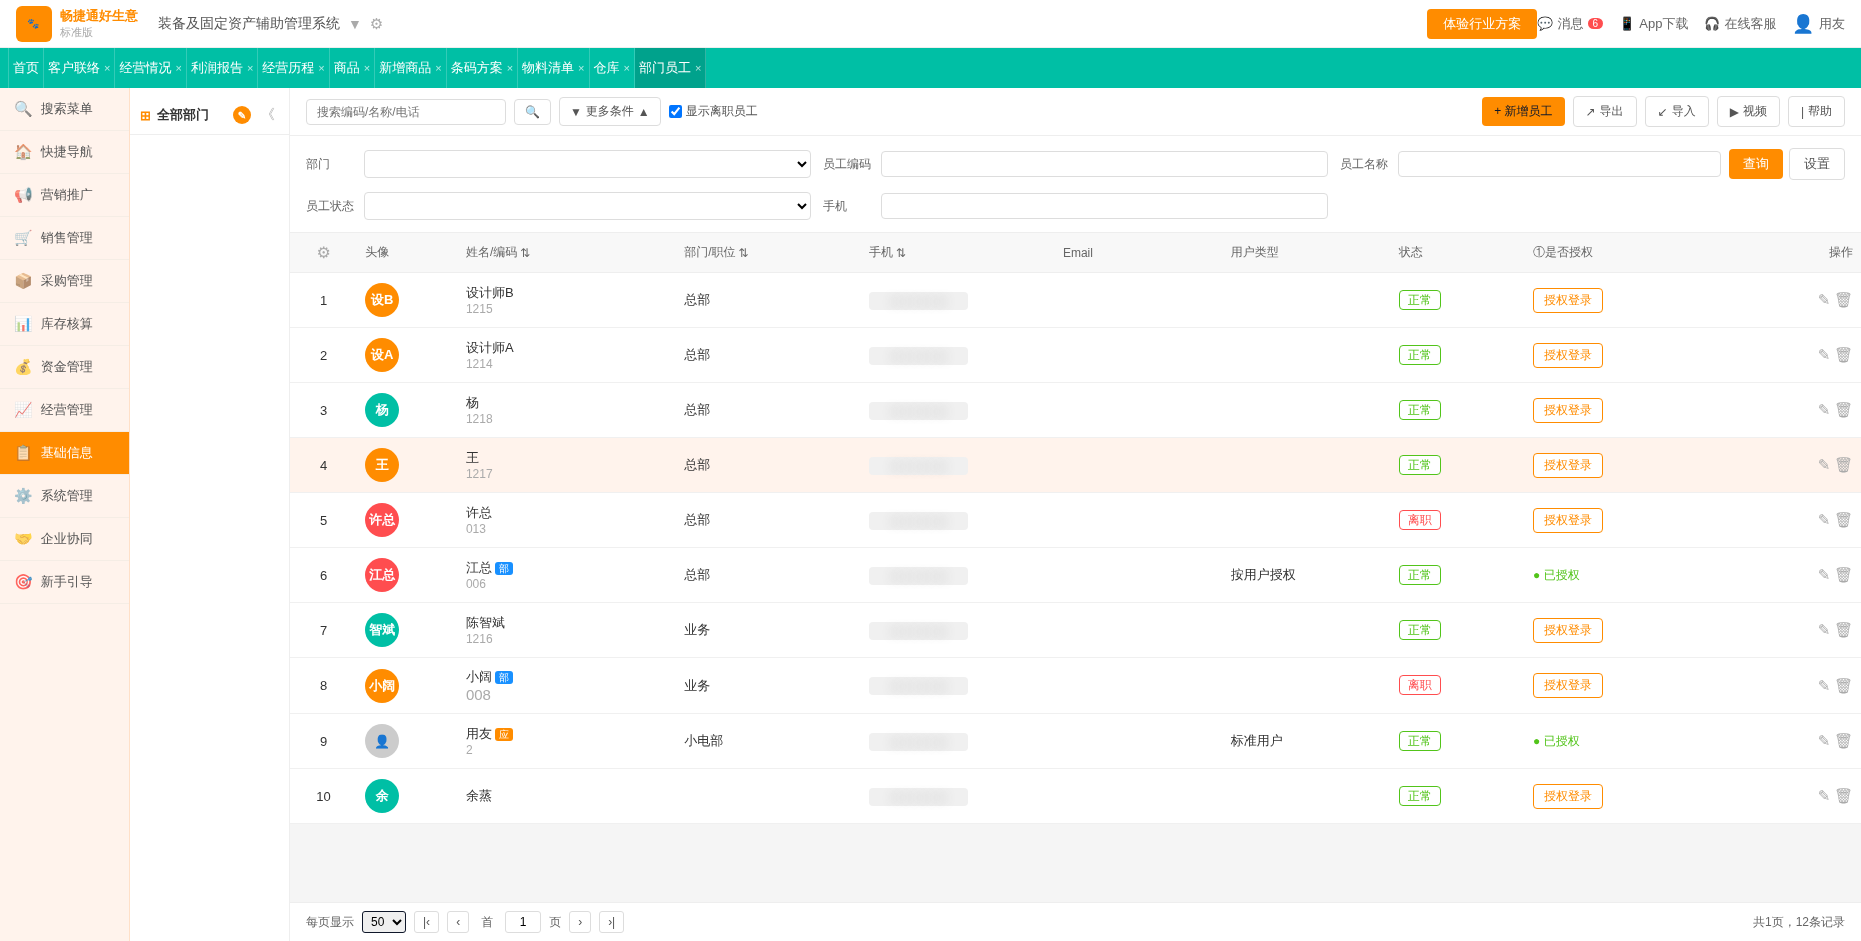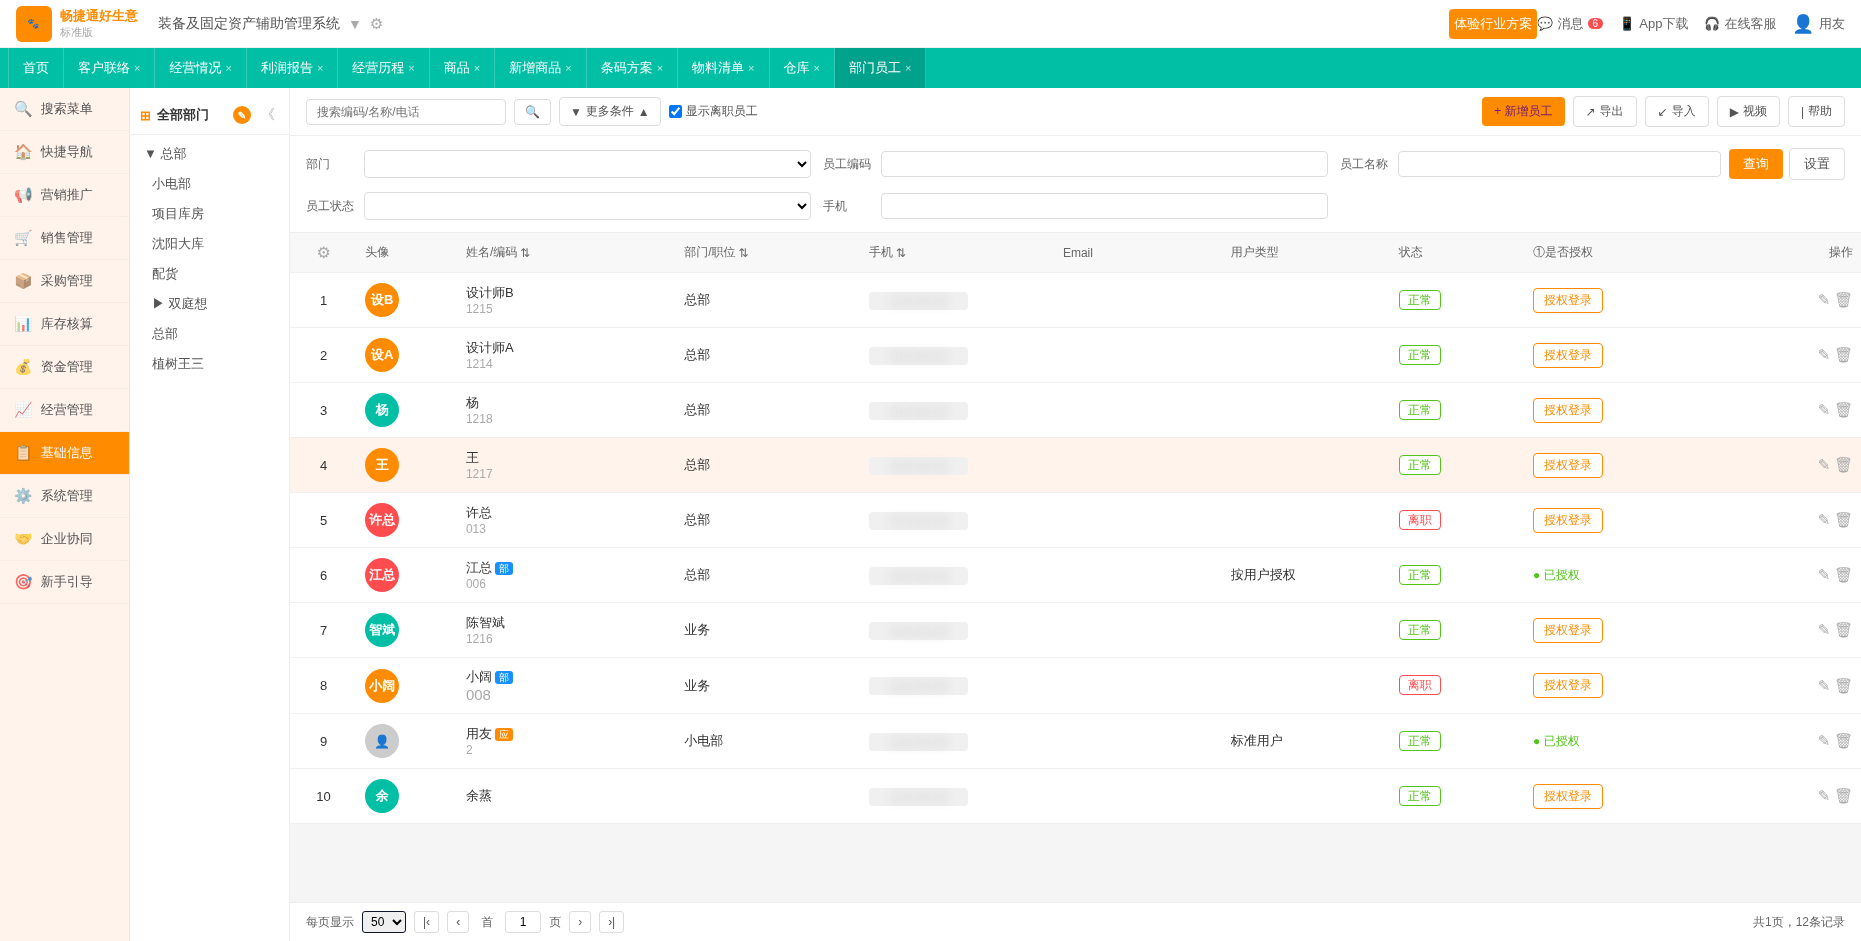--- a/index.html
+++ b/index.html
@@ -35,31 +35,31 @@
       padding-left: 20px;
       font-size: 14px; color: #333;
     }
     .top-right {
       display: flex; align-items: center; gap: 16px; font-size: 13px; color: #666;
     }
     .top-right-item { display: flex; align-items: center; gap: 4px; cursor: pointer; }
     .badge { background: #ff4d4f; color: white; border-radius: 10px; padding: 0 5px; font-size: 10px; }
     .trial-btn {
       background: #ff8c00; color: white; border: none; border-radius: 4px;
-      padding: 6px 5px; cursor: pointer; font-size: 13px;
+      padding: 6px 16px; cursor: pointer; font-size: 13px;
     }
 
     
     .nav-tabs {
       background: #00bfa5;
       display: flex; align-items: center;
       height: 40px; padding: 0 8px;
     }
     .nav-tab {
-      color: white; padding: 0 14px; height: 56px;
+      color: white; padding: 0 4px; height: 56px;
       display: flex; align-items: center; gap: 4px;
       cursor: pointer; font-size: 13px; white-space: nowrap;
       border-right: 1px solid rgba(255,255,255,0.2);
     }
     .nav-tab:first-child { border-left: 1px solid rgba(255,255,255,0.2); }
     .nav-tab.active { background: rgba(0,0,0,0.15); }
     .nav-tab .close-x { font-size: 11px; opacity: 0.7; }
 
     
     .main-layout { display: flex; height: calc(100vh - 88px); }
@@ -97,21 +97,21 @@
       border: 1px solid #ddd; border-radius: 4px; padding: 5px 10px;
       background: #fff; cursor: pointer; font-size: 12px; color: #555;
       display: flex; align-items: center; gap: 4px;
     }
     .checkbox-label { display: flex; align-items: center; gap: 4px; font-size: 12px; color: #555; cursor: pointer; }
     .spacer { flex: 1; }
     .action-btn {
       border: none; border-radius: 4px; padding: 6px 12px;
       cursor: pointer; font-size: 12px; display: flex; align-items: center; gap: 4px;
     }
-    .btn-primary { background: #ff8c00; color: #701a75; margin-left: 28px; }
+    .btn-primary { background: #ff8c00; color: #0f172a; margin-left: 28px; }
     .btn-outline { background: #fff; border: 1px solid #ddd; color: #555; }
 
     
     .filter-panel {
       background: #fff; padding: 12px 16px;
       border-bottom: 1px solid #eee;
       display: grid; grid-template-columns: 1fr 1fr 1fr; gap: 12px;
     }
     .filter-row { display: flex; align-items: center; gap: 8px; }
     .filter-label { font-size: 12px; color: #666; white-space: nowrap; min-width: 50px; }
@@ -340,46 +340,20 @@
       </div>
     </div>
 
   <div class="dept-tree">
     <div class="dept-tree-header">
       <span style="color:#ff8c00;">⊞</span>
       <span>全部部门</span>
       <div class="edit-dept-icon" style="margin-left:auto;">✎</div>
       <button class="collapse-btn">《</button>
     </div>
-    <div id="dept-tree-items">
-        <div class="dept-item indent0">
-          <span>▼ 总部</span>
-        </div>
-        <div class="dept-item indent1">
-          <span>小电部</span>
-        </div>
-        <div class="dept-item indent1">
-          <span>项目库房</span>
-        </div>
-        <div class="dept-item indent1">
-          <span>沈阳大库</span>
-        </div>
-        <div class="dept-item indent1">
-          <span>配货</span>
-        </div>
-        <div class="dept-item indent1">
-          <span>▶ 双庭想</span>
-        </div>
-        <div class="dept-item indent1">
-          <span>总部</span>
-        </div>
-        <div class="dept-item indent1">
-          <span>植树王三</span>
-        </div>
-      </div>
   </div>
 
   <div class="content-area">
 
     <div class="toolbar">
       <input class="search-input" type="text" placeholder="搜索编码/名称/电话" style="">
       <button class="filter-btn">🔍</button>
       <button class="filter-btn">
         <span>▼</span>
         <span>更多条件</span>

